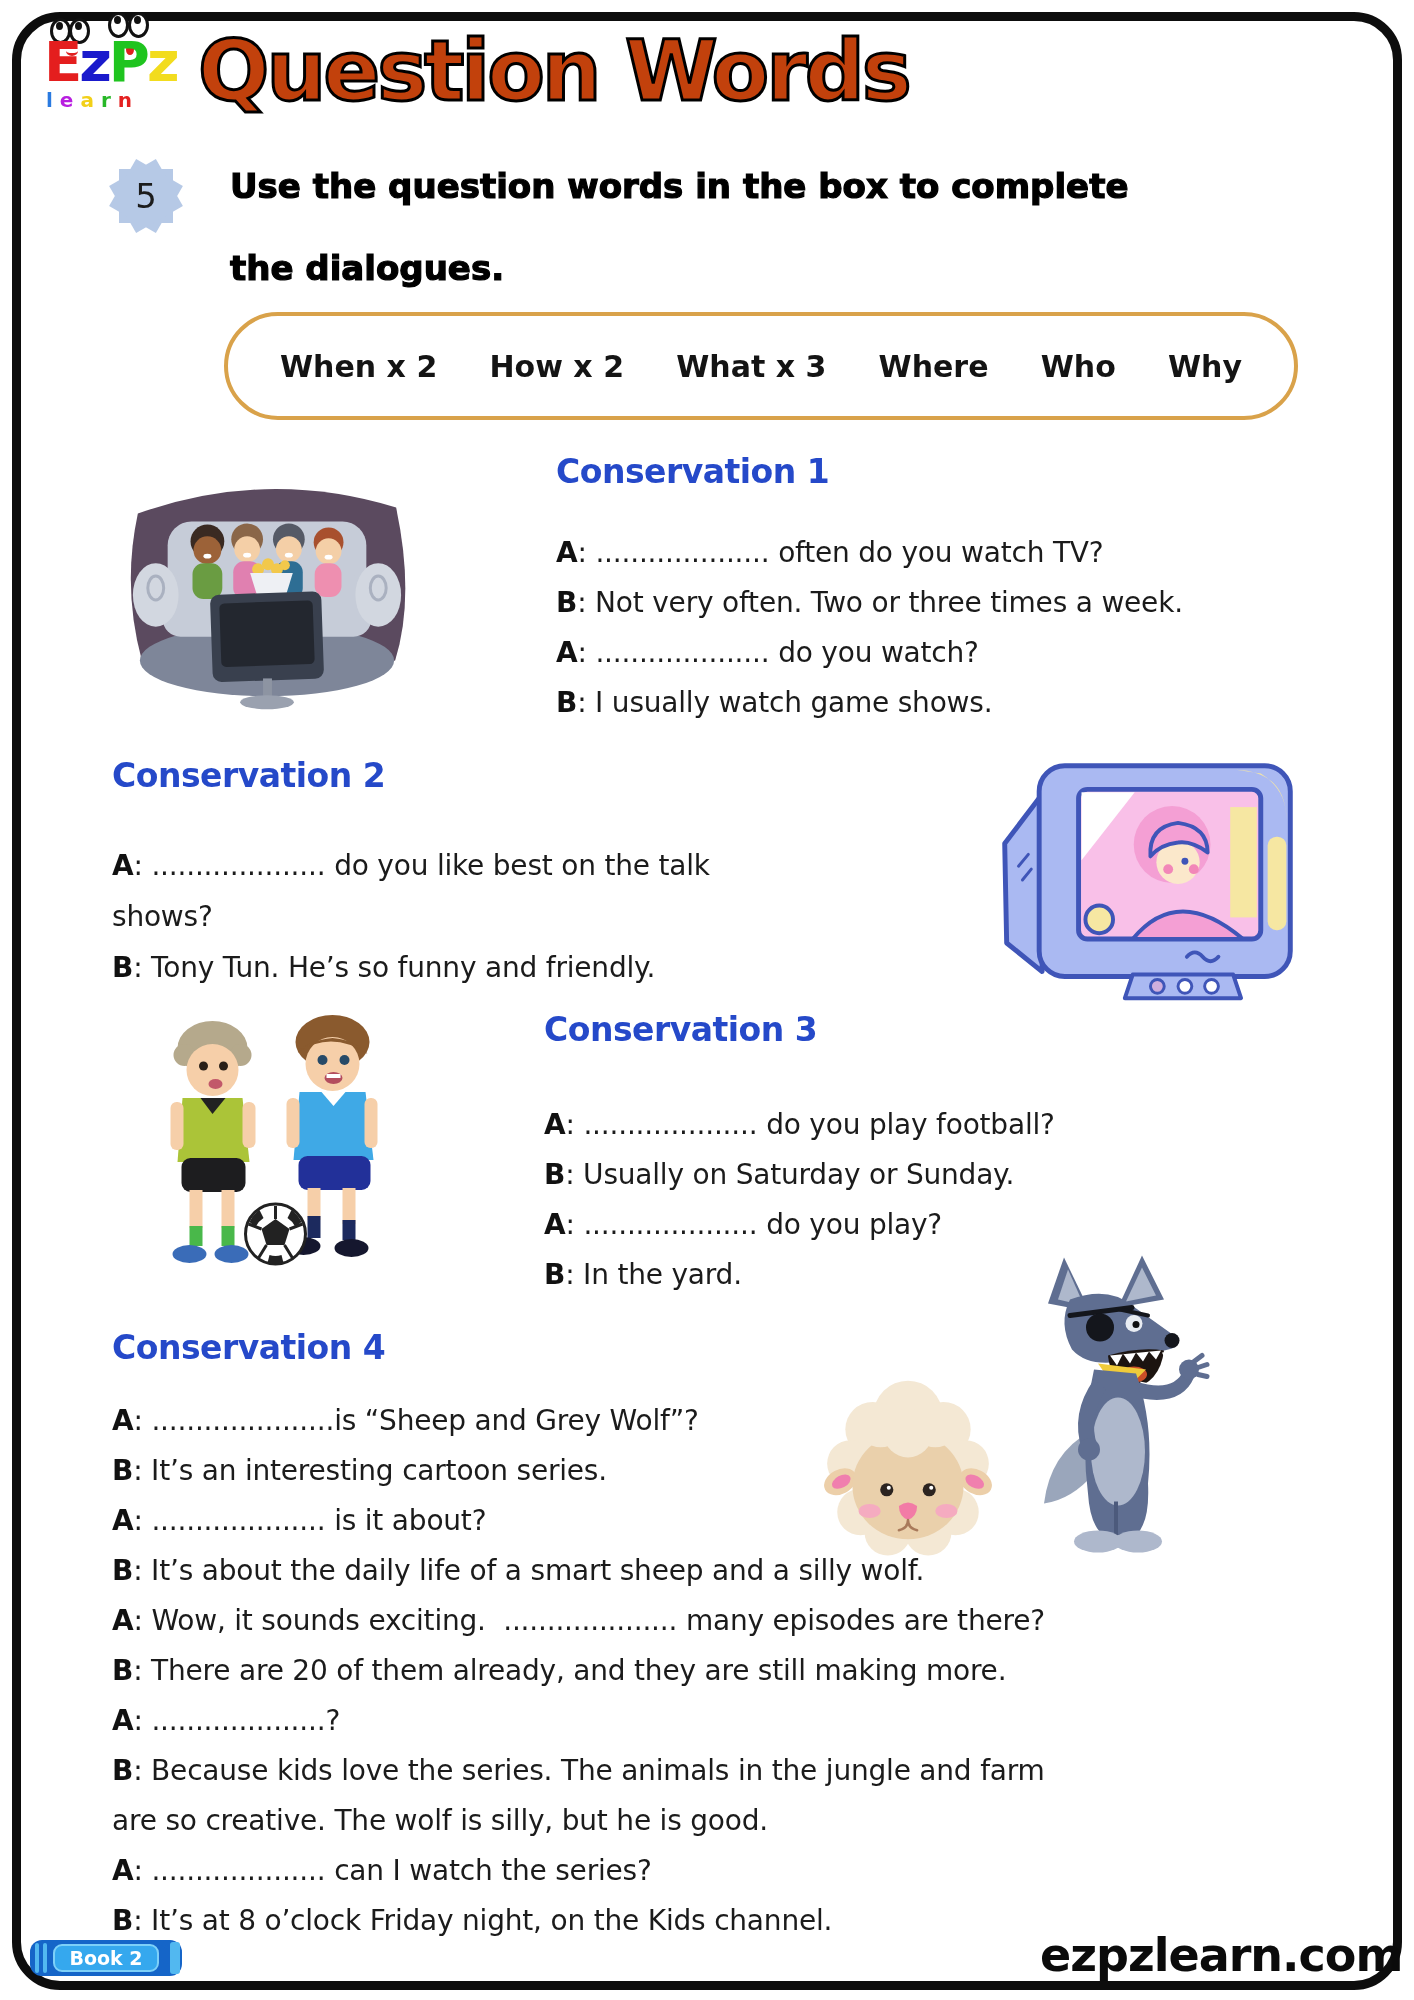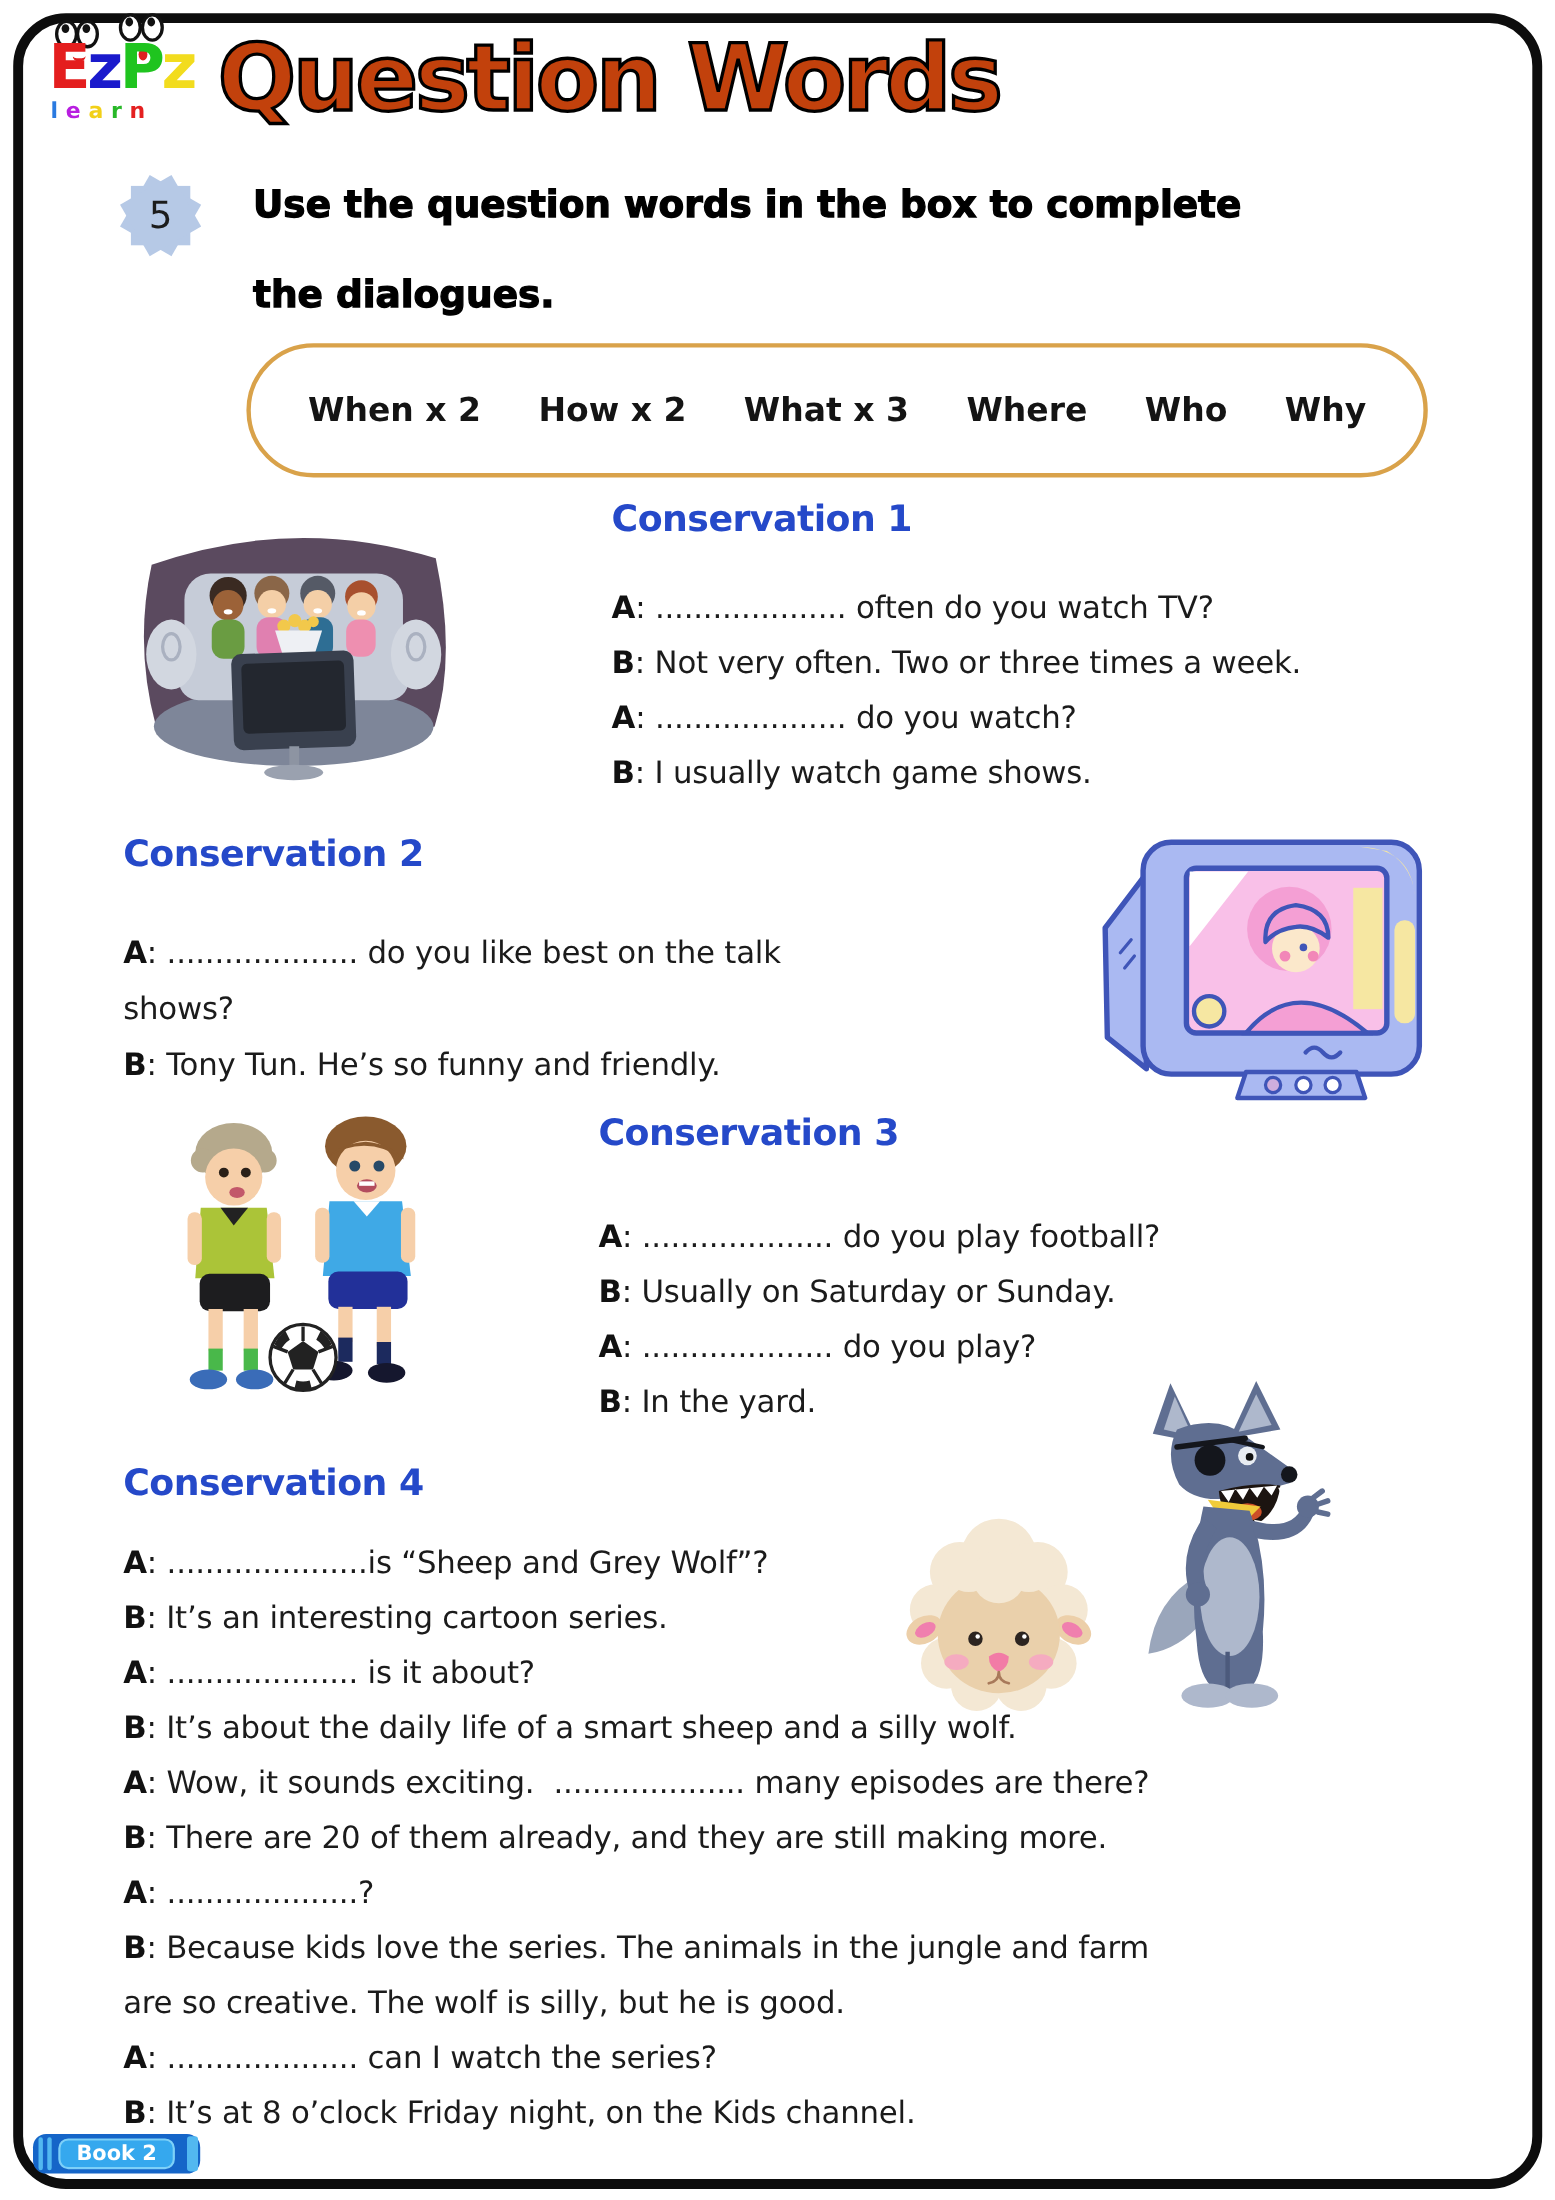--- a/index.html
+++ b/index.html
@@ -28,21 +28,21 @@
   .burst i{position:absolute;left:50%;top:50%;width:54px;height:54px;margin:-27px 0 0 -27px;background:#b6c9e6;}
   .burst i:nth-child(2){transform:rotate(30deg);}
   .burst i:nth-child(3){transform:rotate(60deg);}
   .b5{position:absolute;inset:0;display:flex;align-items:center;justify-content:center;
       font-size:34px;color:#1c1c1c;}
 
   .instr{position:absolute;left:230px;font-size:34px;font-weight:bold;color:#000;
          -webkit-text-stroke:1.2px #000;white-space:nowrap;z-index:2;}
   .instr1{top:166px;} .instr2{top:248px;}
 
-  .wordbox{position:absolute;left:224px;top:312px;width:1074px;height:122px;border:4px solid #d9a24a;
+  .wordbox{position:absolute;left:224px;top:312px;width:1074px;height:108px;border:4px solid #d9a24a;
            border-radius:62px;display:flex;align-items:center;justify-content:space-between;
            padding:0 52px;box-sizing:border-box;z-index:2;}
   .word{font-size:30px;font-weight:600;color:#141414;white-space:nowrap;}
 
   .conv{position:absolute;z-index:2;}
   .chead{font-size:33px;font-weight:bold;color:#2549c9;letter-spacing:-0.5px;white-space:nowrap;height:40px;}
   .dlines{margin-top:36px;}
   .dline{font-size:28px;line-height:50px;white-space:nowrap;color:#1b1b1b;letter-spacing:-0.2px;}
   .spk{font-weight:bold;color:#111;}
   .conv1{left:556px;top:452px;} .conv1 .dlines{margin-top:36px;}
@@ -334,13 +334,14 @@
       <div class="dline"><span class="spk">B</span><span>: It’s at 8 o’clock Friday night, on the Kids channel.</span></div>
     </div>
   </div>
 
   <div class="bookbadge">
     <span class="bb-stripe bb-s1"></span>
       <span class="bb-stripe bb-s2"></span>
       <span class="bb-end"></span>
     <span class="bb-label">Book 2</span>
   </div>
+  <div class="site">ezpzlearn.com</div>
 </div>
 
 </body></html>

